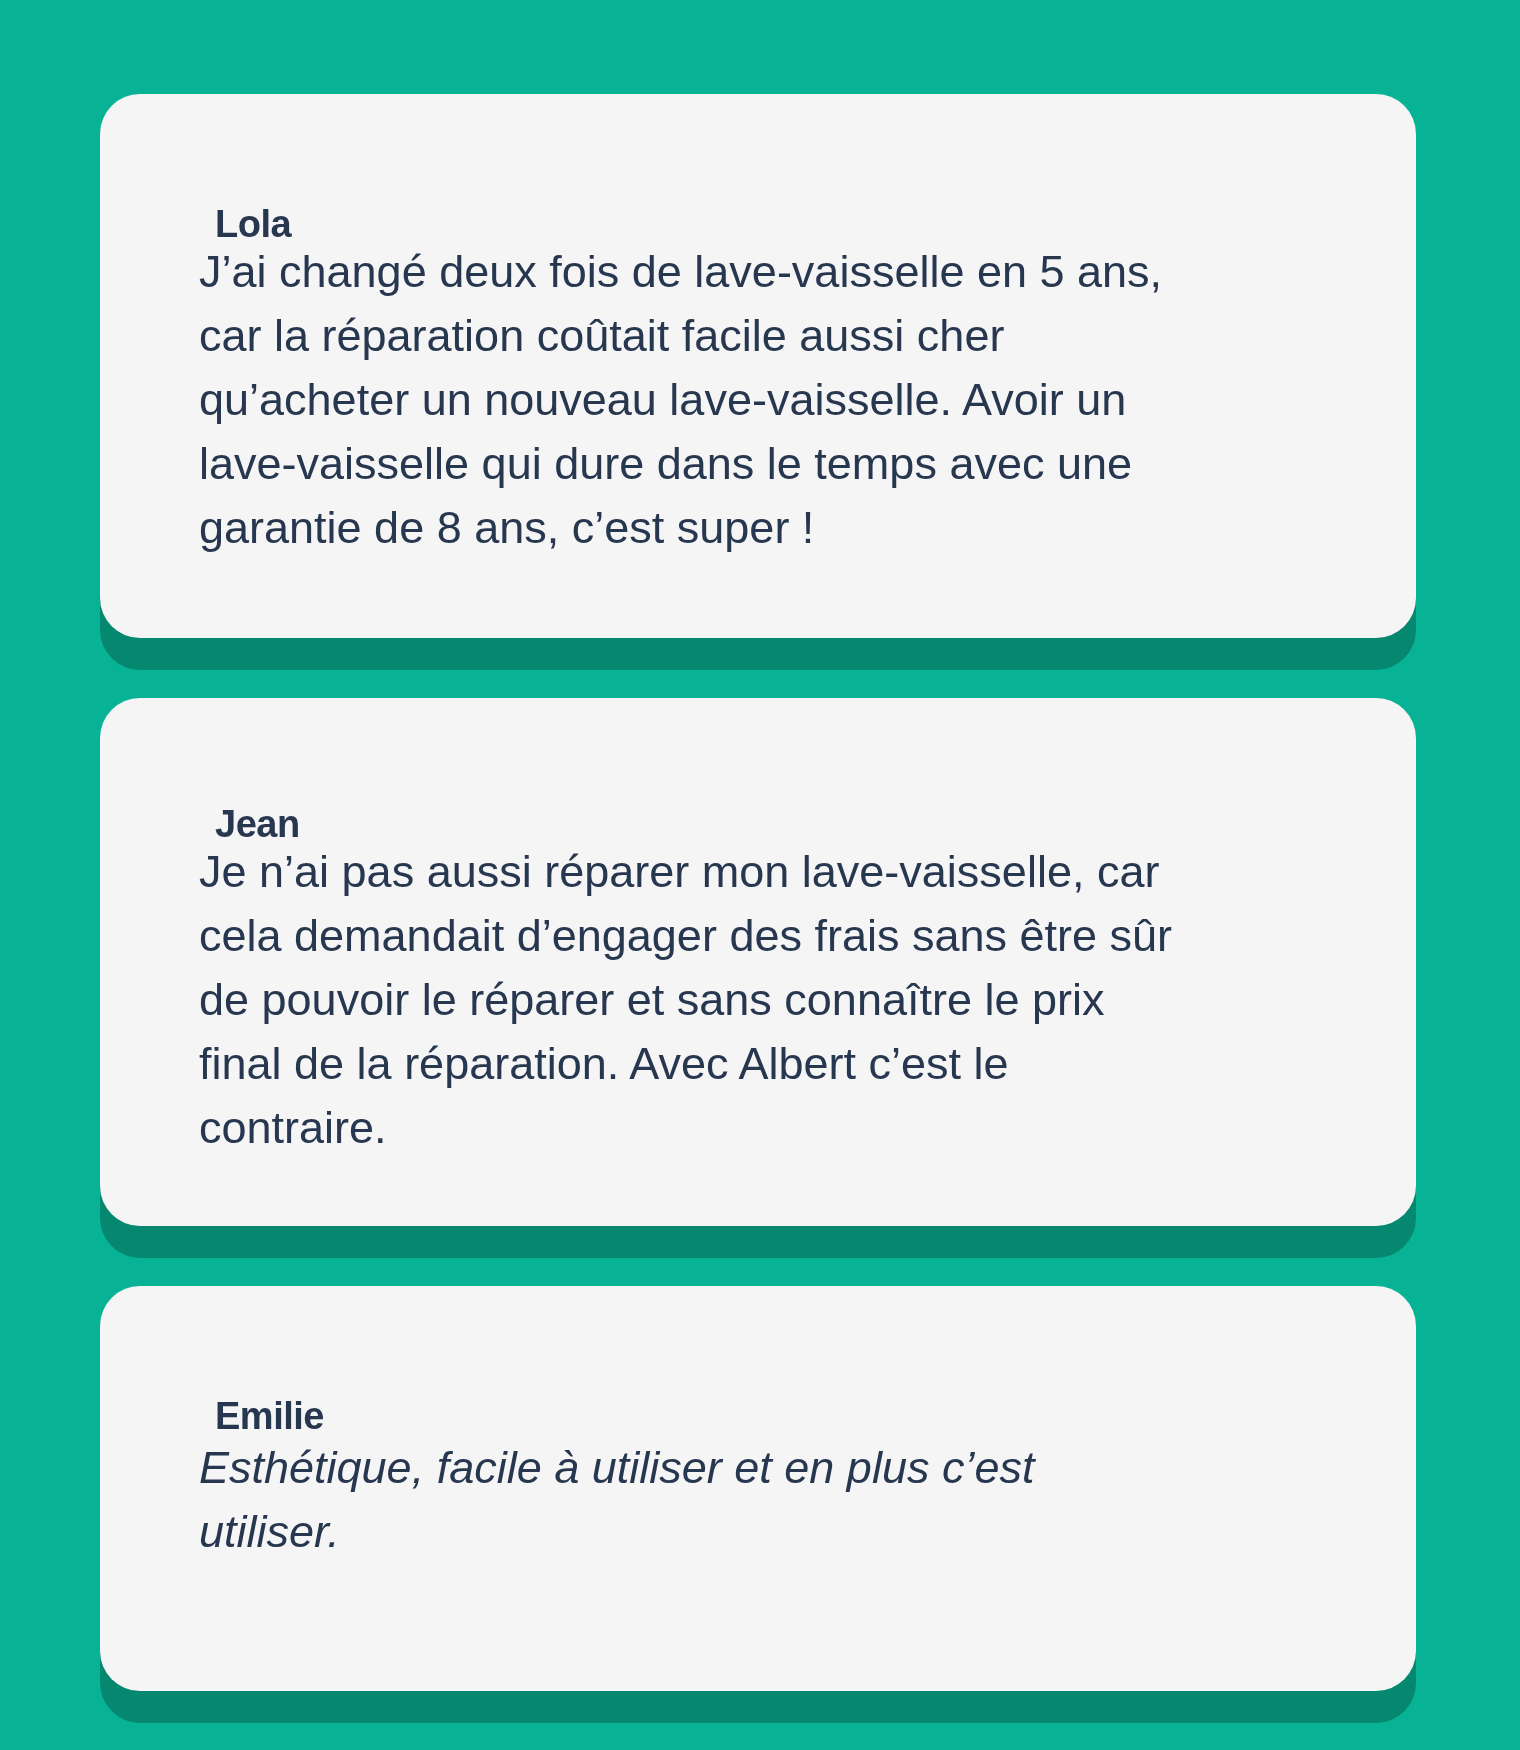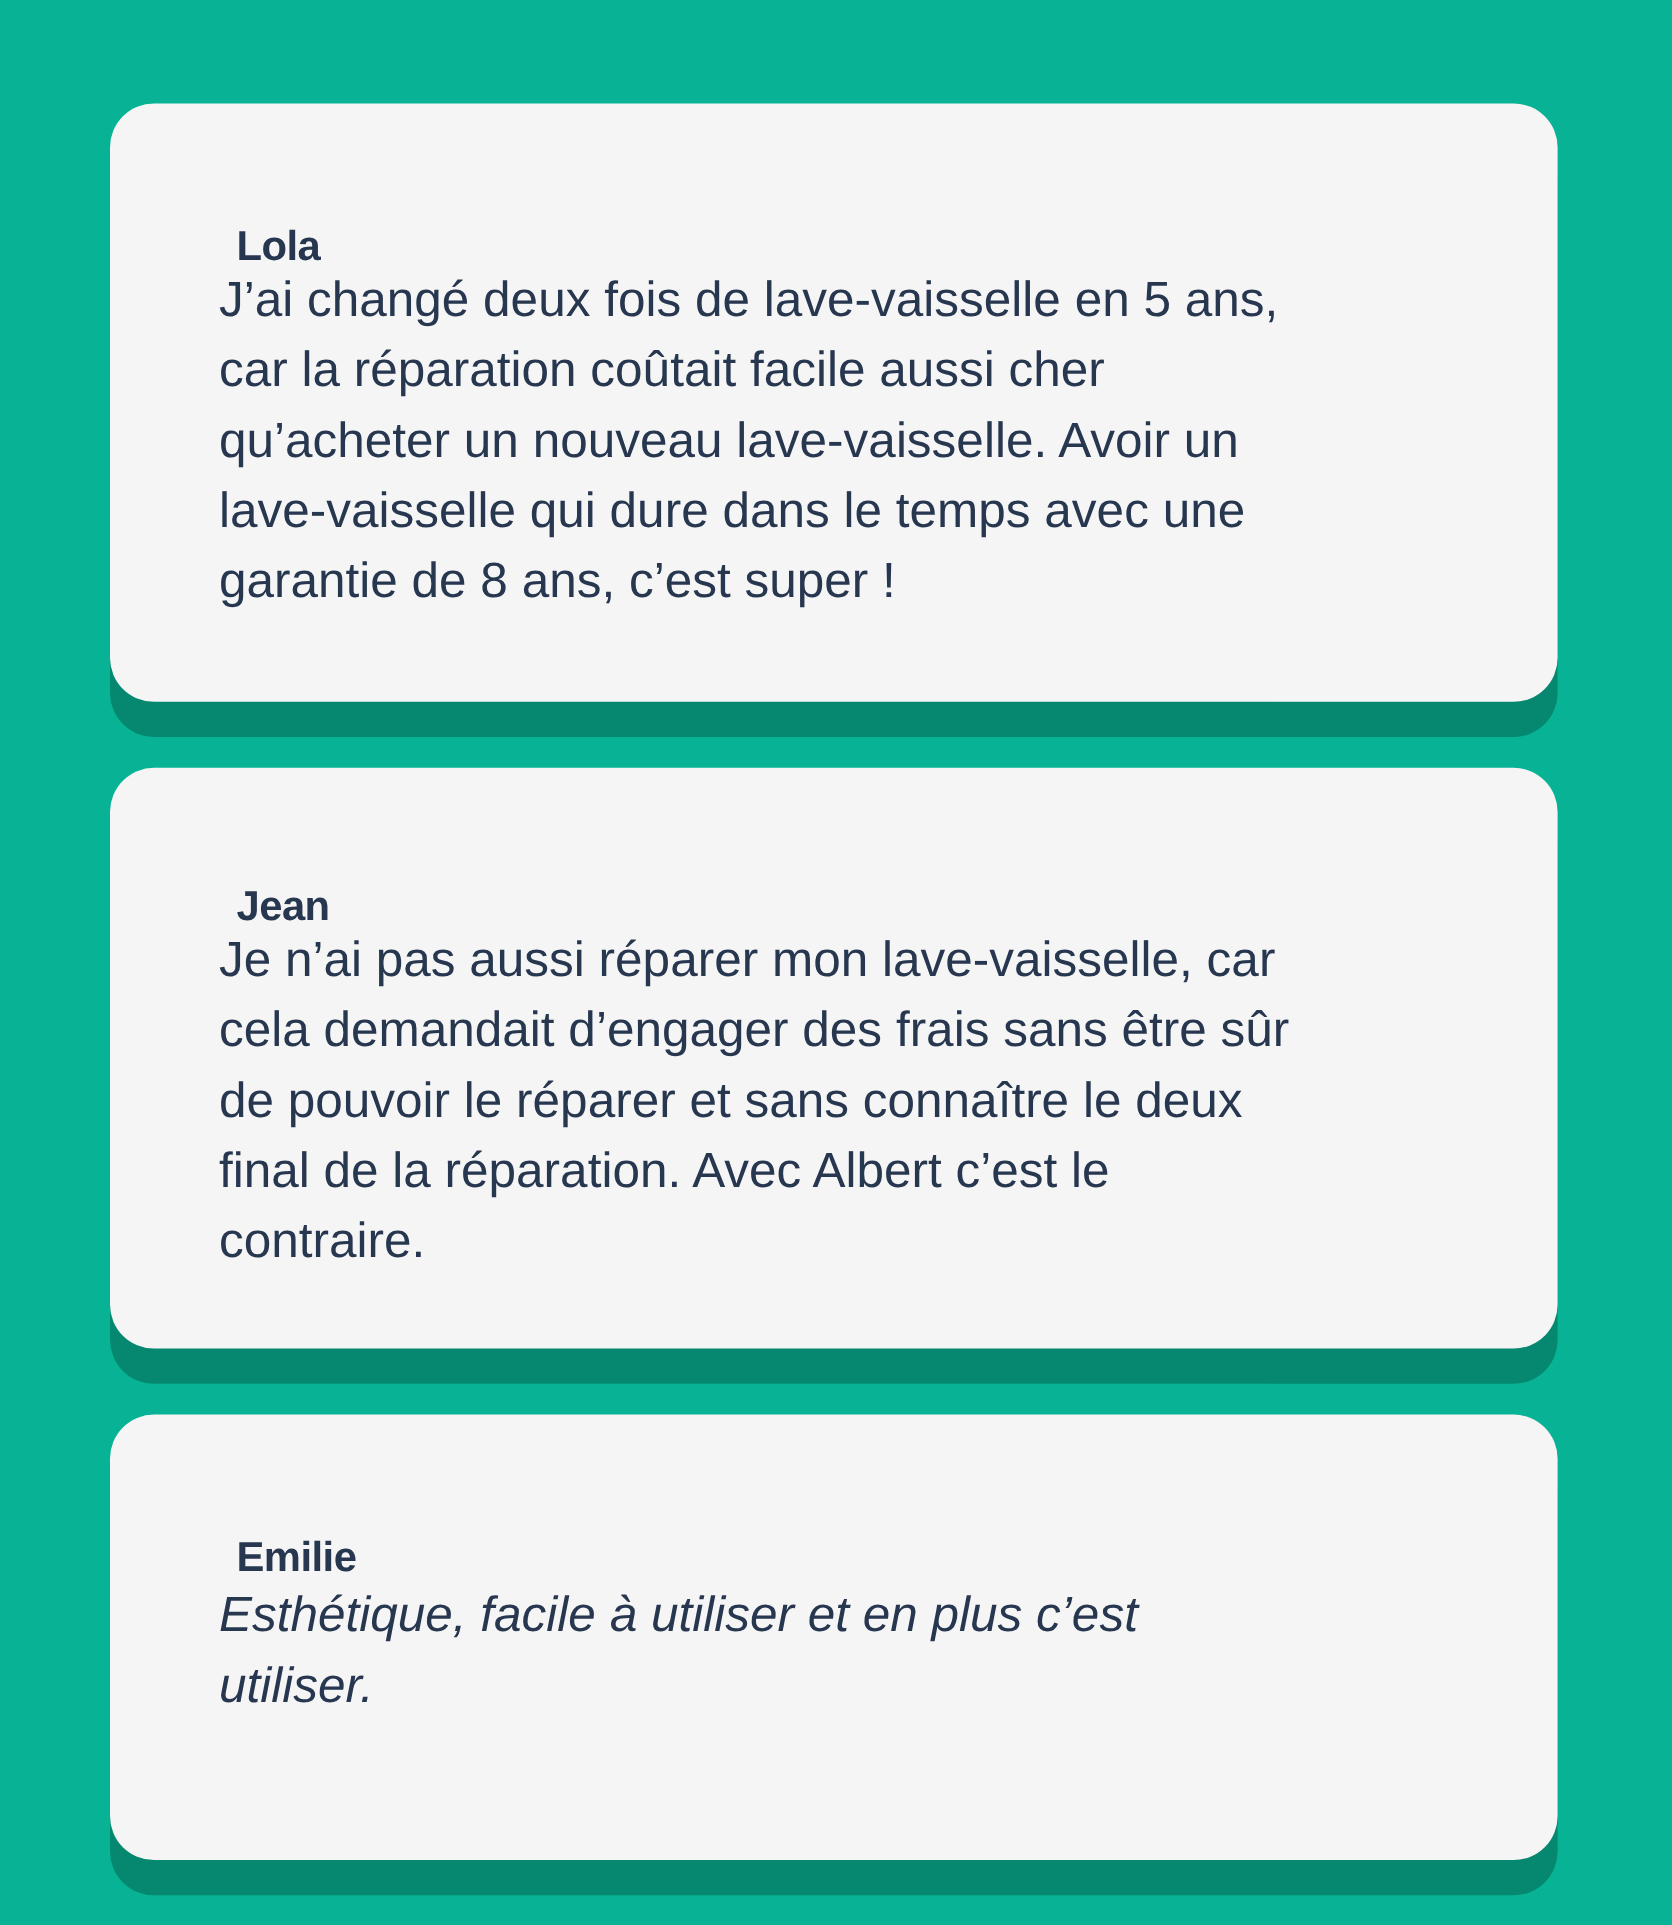--- a/index.html
+++ b/index.html
@@ -70,21 +70,21 @@
     </div>
   </div>
 </div>
 
 <div class="card card-2">
   <div class="card-inner">
     <div class="name" style="top:58px;">Jean</div>
     <div class="body-text" style="top:142px;">
       <span class="line">Je n’ai pas aussi réparer mon lave-vaisselle, car</span>
       <span class="line">cela demandait d’engager des frais sans être sûr</span>
-      <span class="line">de pouvoir le réparer et sans connaître le deux</span>
+      <span class="line">de pouvoir le réparer et sans connaître le prix</span>
       <span class="line">final de la réparation. Avec Albert c’est le</span>
       <span class="line">contraire.</span>
     </div>
   </div>
 </div>
 
 <div class="card card-3">
   <div class="card-inner">
     <div class="name">Emilie</div>
     <div class="body-text" style="top:150px;font-style:italic;">

